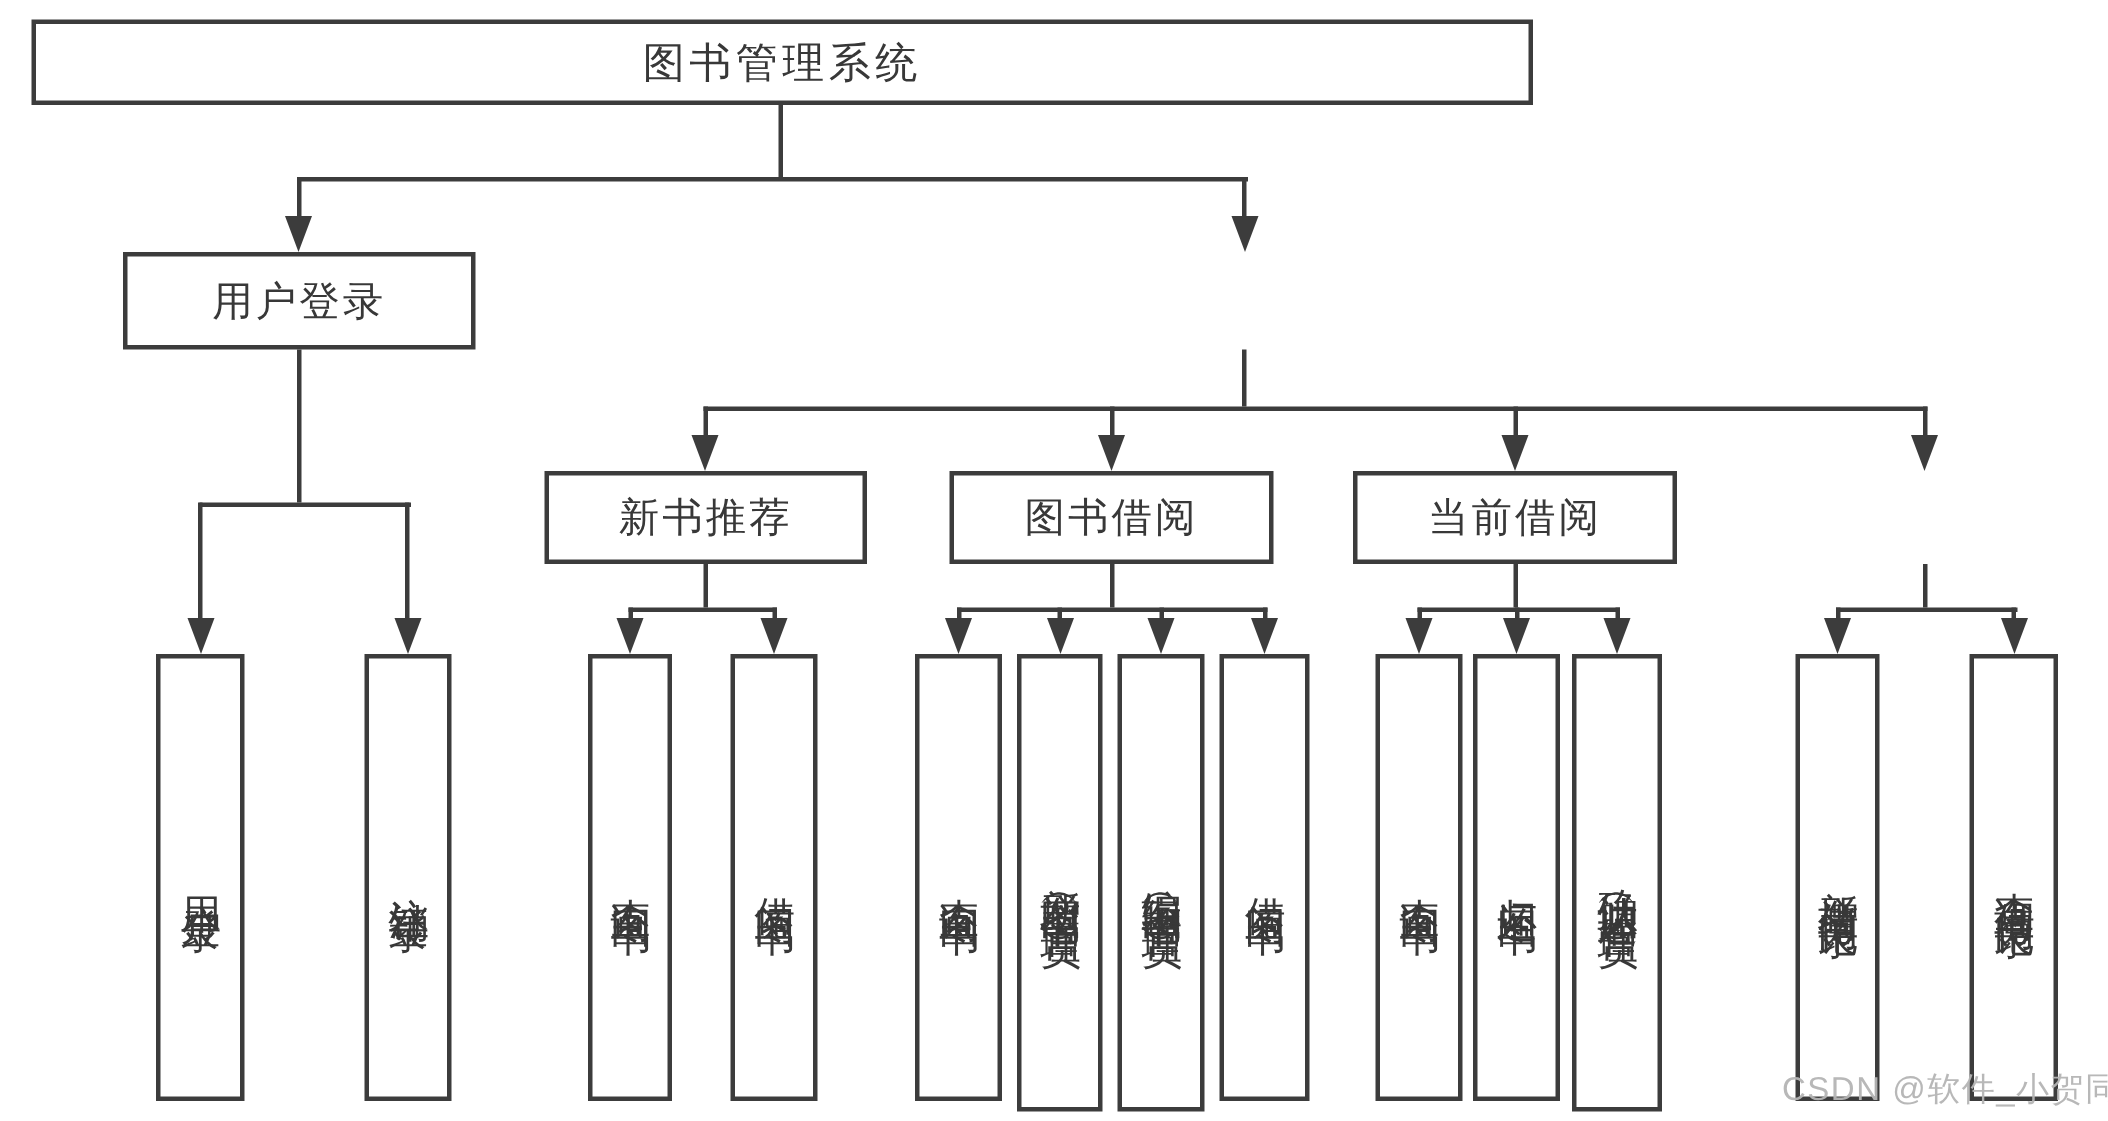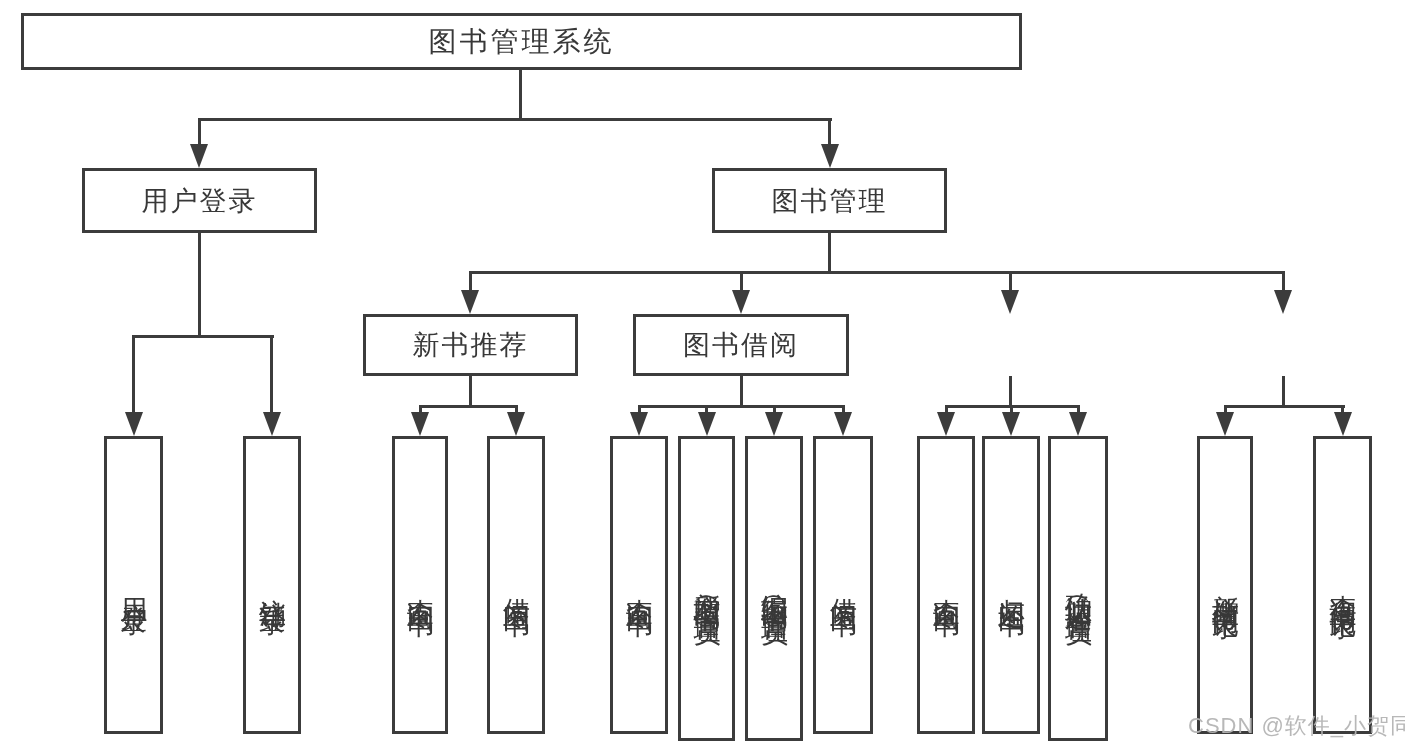--- a/index.html
+++ b/index.html
@@ -30,23 +30,20 @@
   <div class="ln" style="left:519px;top:70px;width:3px;height:50px"></div>
   <div class="ln" style="left:198px;top:118px;width:634px;height:3px"></div>
   <div class="ln" style="left:198px;top:118px;width:3px;height:26px"></div>
   <div class="ah" style="left:190px;top:144px"></div>
   <div class="ln" style="left:828px;top:118px;width:3px;height:26px"></div>
   <div class="ah" style="left:821px;top:144px"></div>
 
   <div class="box h" style="left:82px;top:168px;width:235px;height:65px">
     <span>用户登录</span>
   </div>
-  <div class="box h" style="left:712px;top:168px;width:235px;height:65px">
-    <span>图书管理</span>
-  </div>
 
   <div class="ln" style="left:198px;top:233px;width:3px;height:102px"></div>
   <div class="ln" style="left:133px;top:335px;width:141px;height:3px"></div>
   <div class="ln" style="left:132px;top:335px;width:3px;height:77px"></div>
   <div class="ah" style="left:125px;top:412px"></div>
   <div class="ln" style="left:270px;top:335px;width:3px;height:77px"></div>
   <div class="ah" style="left:263px;top:412px"></div>
 
   <div class="ln" style="left:828px;top:233px;width:3px;height:38px"></div>
   <div class="ln" style="left:469px;top:271px;width:816px;height:3px"></div>
@@ -57,20 +54,23 @@
   <div class="ln" style="left:1009px;top:271px;width:3px;height:19px"></div>
   <div class="ah" style="left:1001px;top:290px"></div>
   <div class="ln" style="left:1282px;top:271px;width:3px;height:19px"></div>
   <div class="ah" style="left:1274px;top:290px"></div>
 
   <div class="box h" style="left:633px;top:314px;width:216px;height:62px">
     <span>图书借阅</span>
   </div>
   <div class="box h" style="left:363px;top:314px;width:215px;height:62px">
     <span>新书推荐</span>
+  </div>
+  <div class="box h" style="left:902px;top:314px;width:216px;height:62px">
+    <span>当前借阅</span>
   </div>
 
   <div class="ln" style="left:469px;top:376px;width:3px;height:29px"></div>
   <div class="ln" style="left:419px;top:405px;width:99px;height:3px"></div>
   <div class="ln" style="left:419px;top:405px;width:3px;height:9px"></div>
   <div class="ah" style="left:411px;top:412px"></div>
   <div class="ln" style="left:515px;top:405px;width:3px;height:9px"></div>
   <div class="ah" style="left:507px;top:412px"></div>
 
   <div class="ln" style="left:740px;top:376px;width:3px;height:29px"></div>

